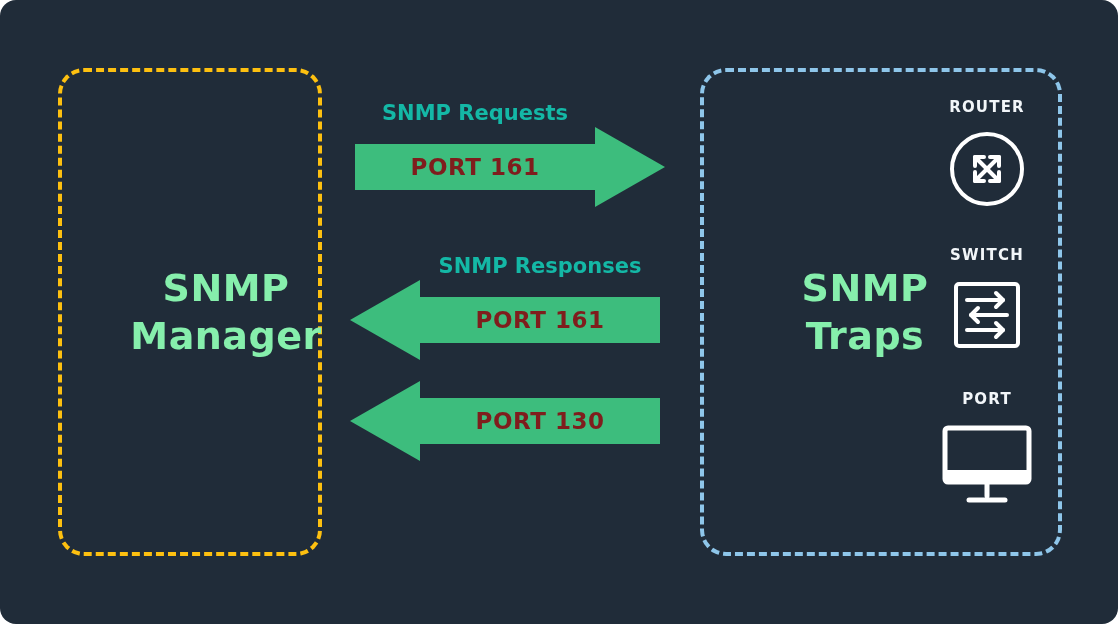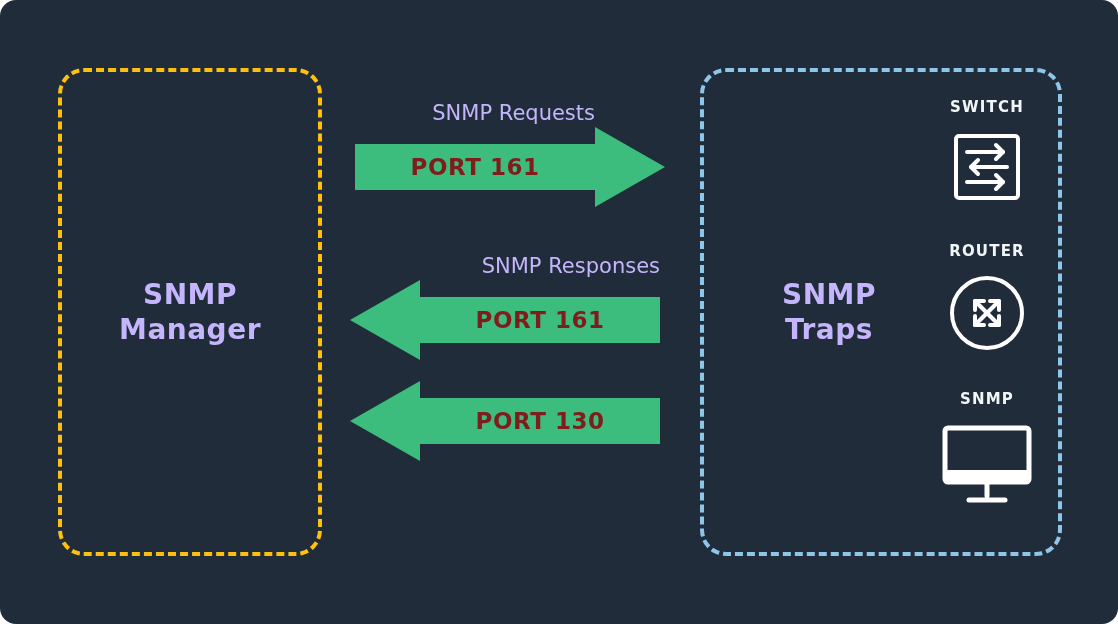--- a/index.html
+++ b/index.html
@@ -29,26 +29,27 @@
     width: 264px; height: 488px;
     border-color: #fdc010;
   }
   .agent-box {
     left: 700px; top: 68px;
     width: 362px; height: 488px;
     border-color: #8ec6ea;
   }
   .group-title {
     position: absolute;
-    color: #c4b5fd;
-    font-weight: bold;
-    font-size: 28px;
+    color: #86efac;
+    font-weight: bold;
+    font-size: 38px;
     line-height: 1.25;
     text-align: center;
     letter-spacing: 0.5px;
+    margin-left: 36px;
   }
   .manager-title {
     left: 50%; top: 50%;
     transform: translate(-50%, -50%);
     width: 200px;
   }
   .agent-title {
     left: 30px; top: 50%;
     transform: translateY(-50%);
     width: 190px;
@@ -79,24 +80,24 @@
   .device-icon svg {
     display: block;
   }
 
   
   .flow {
     position: absolute;
     width: 310px;
   }
   .flow-label {
-    color: #c4b5fd;
-    font-weight: normal;
+    color: #14b8a6;
+    font-weight: bold;
     font-size: 21px;
-    text-align: right;
+    text-align: center;
     height: 28px;
     line-height: 28px;
     margin-bottom: 0px;
   }
   .flow--right .flow-label { width: 240px; }
   .flow--left  .flow-label { width: 240px; margin-left: 70px; }
 
   .arrow {
     width: 310px;
     height: 80px;
@@ -151,63 +152,63 @@
   <div class="flow flow--left flow-traps">
     <div class="arrow arrow--left">
       <span class="arrow-port">PORT 130</span>
     </div>
   </div>
 
   <div class="group-box agent-box">
     <div class="group-title agent-title">SNMP Traps</div>
 
     <div class="device-column">
-
-      <div class="device">
-        <div class="device-label">SWITCH</div>
-        <div class="device-icon">
-          <svg width="78" height="78" viewBox="0 0 78 78" fill="none" stroke="#ffffff" stroke-width="4" stroke-linecap="round" stroke-linejoin="round">
-            <rect x="8" y="8" width="62" height="62" rx="3"></rect>
-
-            <line x1="19" y1="24" x2="55" y2="24"></line>
-            <polyline points="48,17 55,24 48,31"></polyline>
-
-            <line x1="59" y1="39" x2="23" y2="39"></line>
-            <polyline points="30,32 23,39 30,46"></polyline>
-
-            <line x1="19" y1="54" x2="55" y2="54"></line>
-            <polyline points="48,47 55,54 48,61"></polyline>
-          </svg>
-        </div>
-      </div>
 
       <div class="device">
         <div class="device-label">ROUTER</div>
         <div class="device-icon">
           <svg width="82" height="82" viewBox="0 0 82 82" fill="none" stroke="#ffffff" stroke-width="4" stroke-linecap="round" stroke-linejoin="round">
             <circle cx="41" cy="41" r="35"></circle>
 
             <line x1="29" y1="53" x2="53" y2="29"></line>
             <polyline points="44,29 53,29 53,38"></polyline>
             <polyline points="38,53 29,53 29,44"></polyline>
             <line x1="29" y1="29" x2="53" y2="53"></line>
             <polyline points="53,44 53,53 44,53"></polyline>
             <polyline points="29,38 29,29 38,29"></polyline>
           </svg>
         </div>
       </div>
 
       <div class="device">
+        <div class="device-label">SWITCH</div>
+        <div class="device-icon">
+          <svg width="78" height="78" viewBox="0 0 78 78" fill="none" stroke="#ffffff" stroke-width="4" stroke-linecap="round" stroke-linejoin="round">
+            <rect x="8" y="8" width="62" height="62" rx="3"></rect>
+
+            <line x1="19" y1="24" x2="55" y2="24"></line>
+            <polyline points="48,17 55,24 48,31"></polyline>
+
+            <line x1="59" y1="39" x2="23" y2="39"></line>
+            <polyline points="30,32 23,39 30,46"></polyline>
+
+            <line x1="19" y1="54" x2="55" y2="54"></line>
+            <polyline points="48,47 55,54 48,61"></polyline>
+          </svg>
+        </div>
+      </div>
+
+      <div class="device">
         <div class="device-icon" style="order:2">
           <svg width="100" height="88" viewBox="0 0 100 88" fill="none" stroke="#ffffff" stroke-width="5" stroke-linecap="round" stroke-linejoin="round">
             <rect x="8" y="8" width="84" height="54" rx="3"></rect>
             <rect x="10" y="50" width="80" height="10" fill="#ffffff" stroke="none"></rect>
             <line x1="50" y1="62" x2="50" y2="76"></line>
             <line x1="32" y1="80" x2="68" y2="80"></line>
           </svg>
         </div>
-        <div class="device-label" style="order:1">SNMP</div>
+        <div class="device-label" style="order:1">PORT</div>
       </div>
 
     </div>
   </div>
 
 </div>
 
 </body></html>

